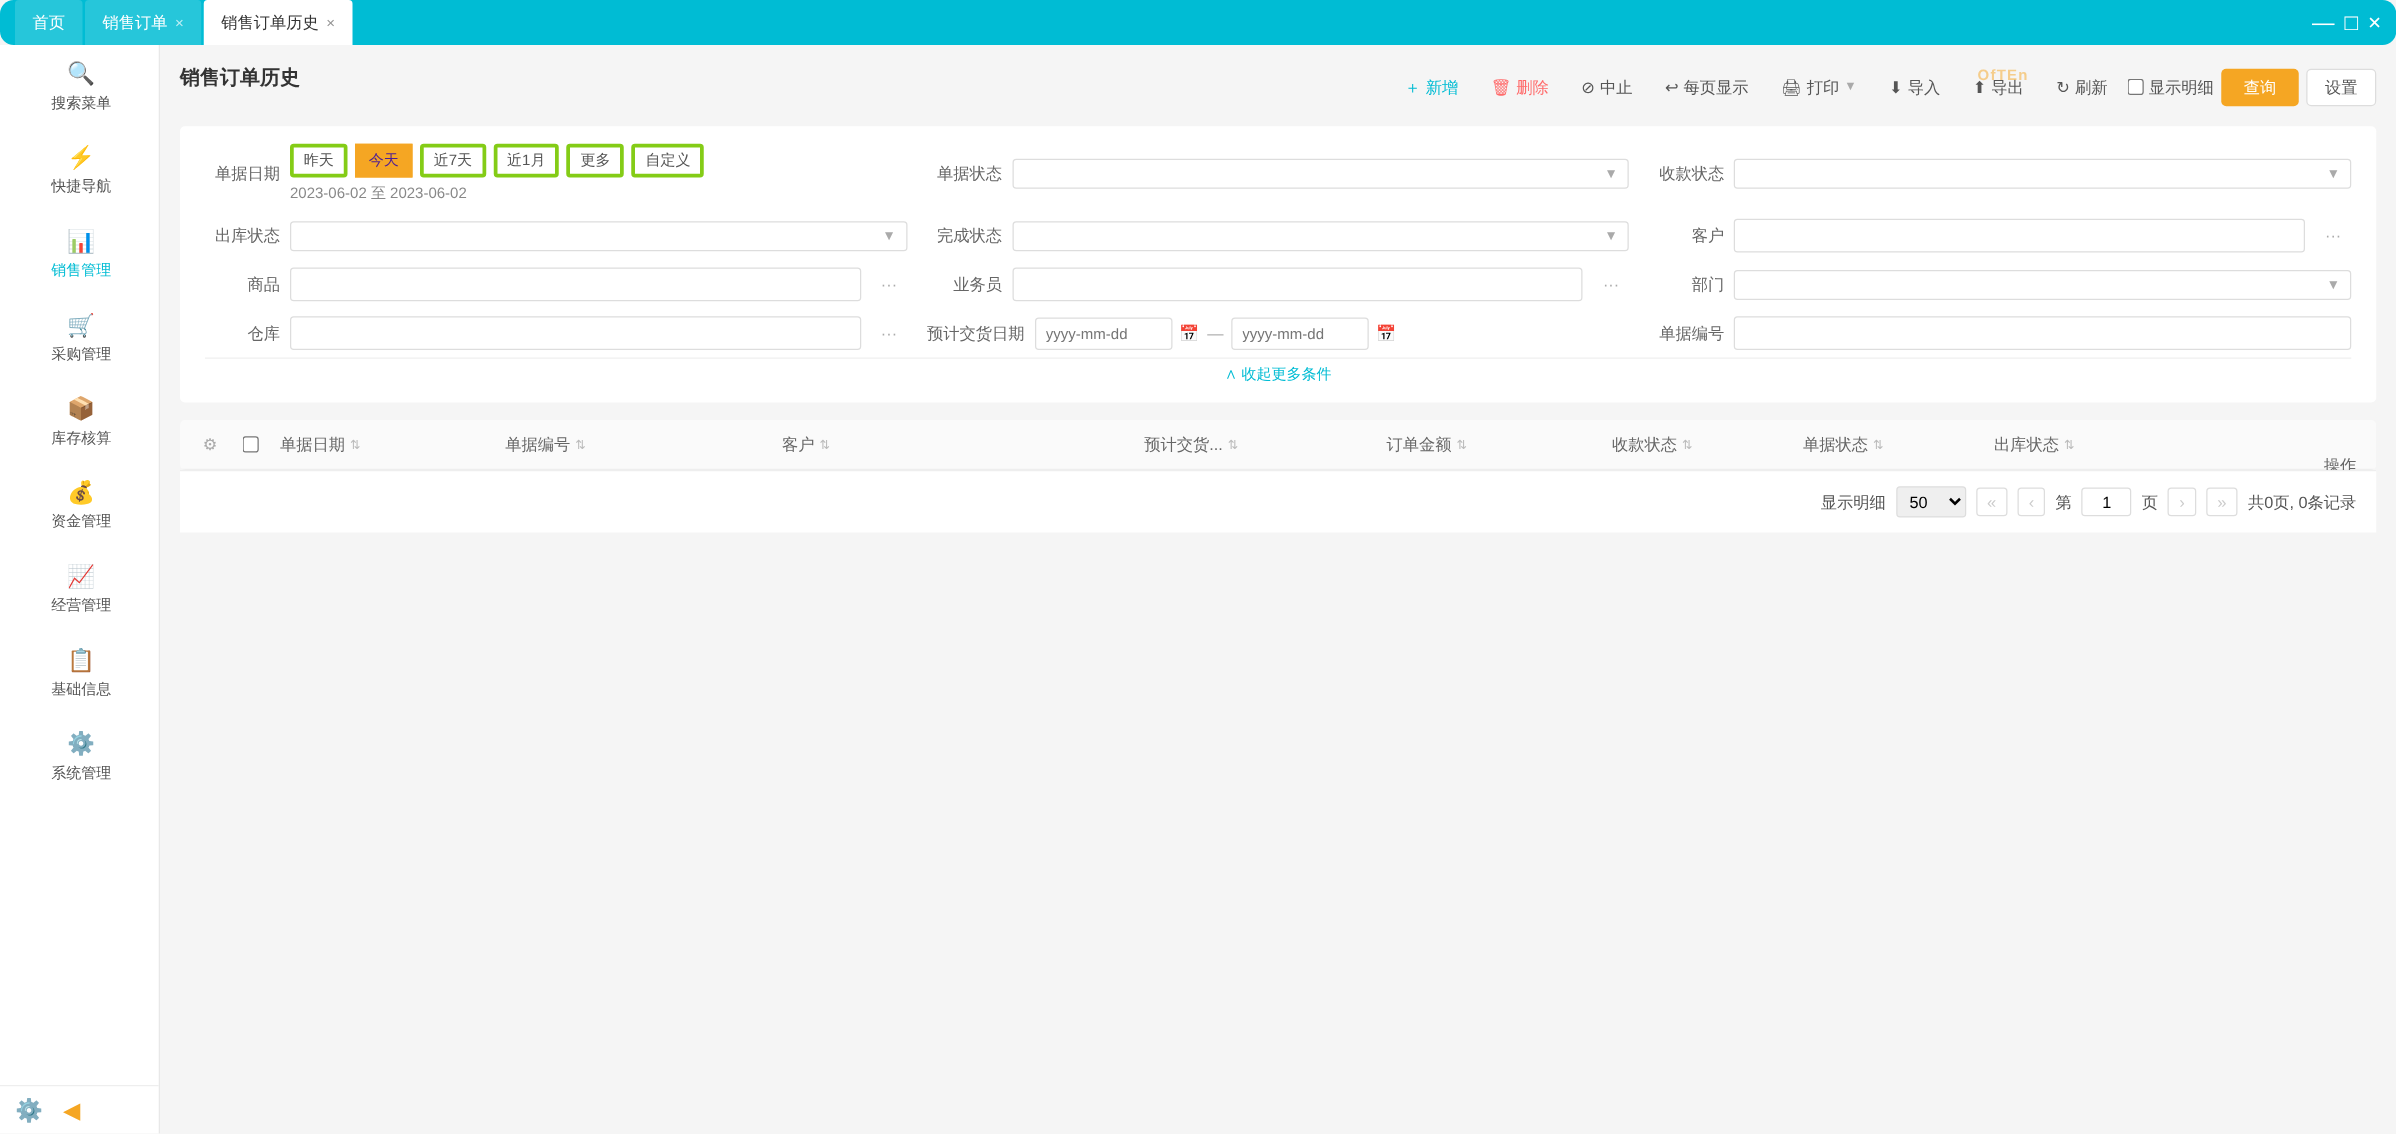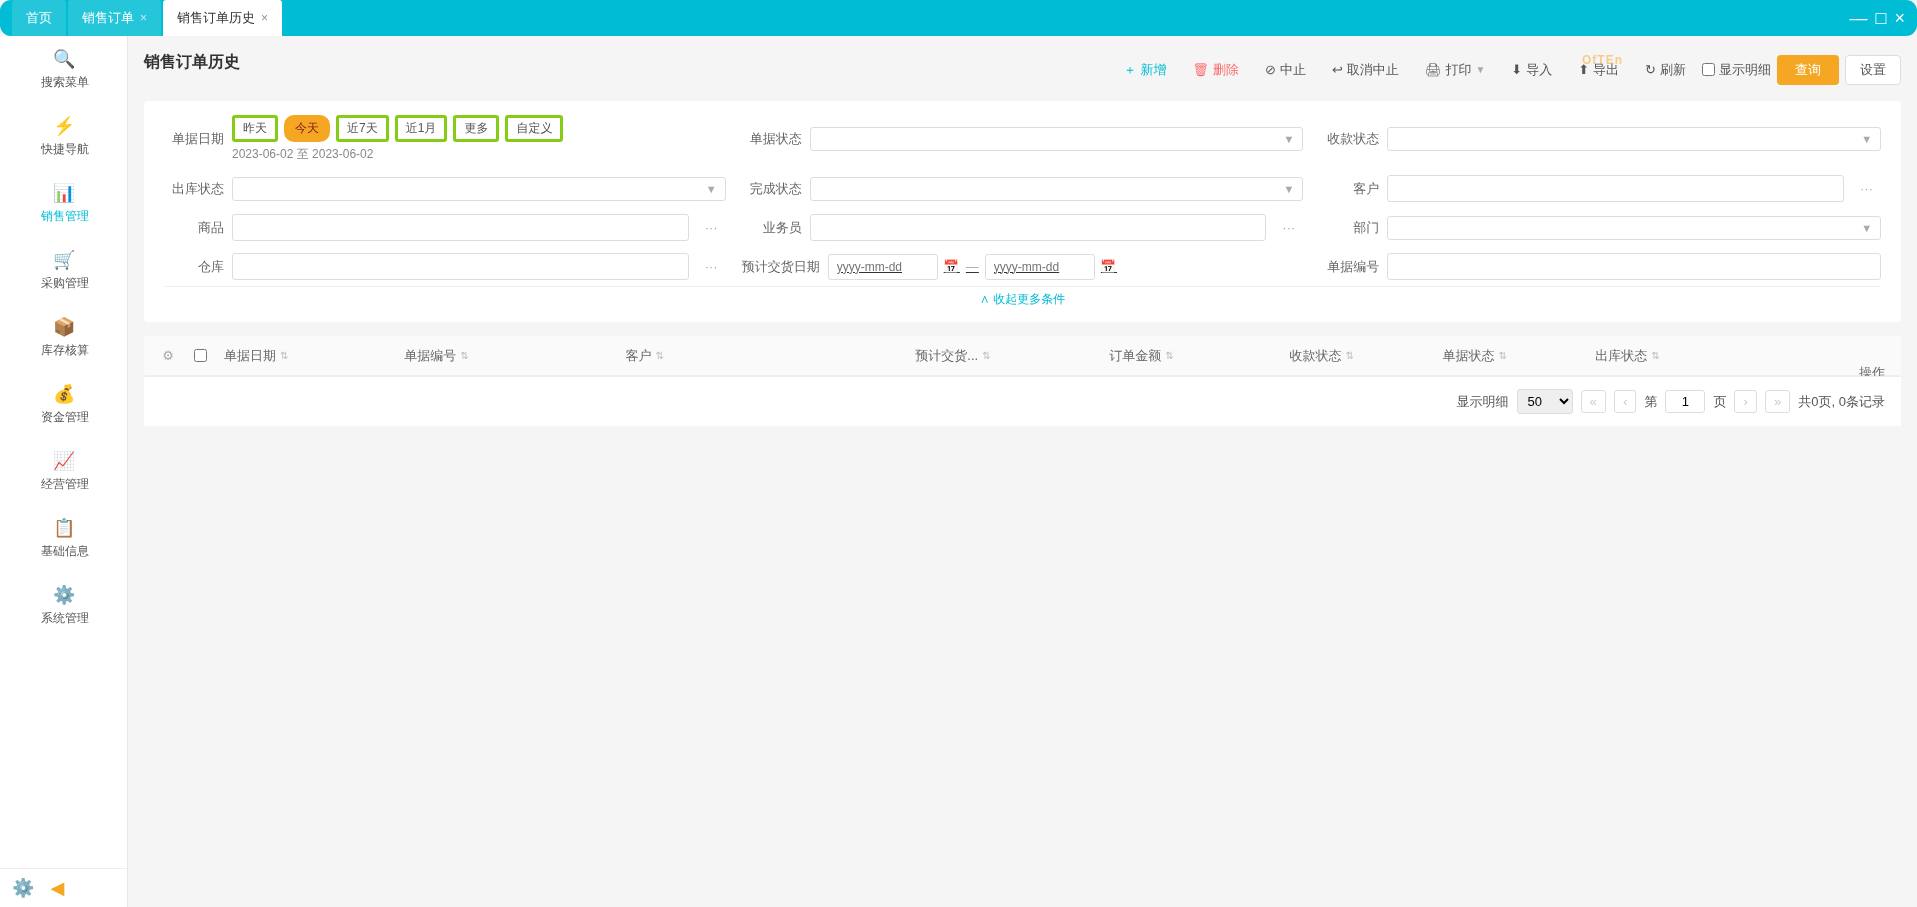--- a/index.html
+++ b/index.html
@@ -36,27 +36,27 @@
     .btn-query { background: #f5a623; color: #fff; border: none; padding: 6px 18px; border-radius: 4px; cursor: pointer; font-size: 13px; font-weight: 500; }
     .btn-setting { background: #fff; border: 1px solid #ddd; color: #555; padding: 5px 14px; border-radius: 4px; cursor: pointer; font-size: 13px; }
 
     
     .filter-panel { background: #fff; border-radius: 4px; padding: 14px 20px; margin-bottom: 14px; }
     .filter-row { display: flex; align-items: center; margin-bottom: 12px; gap: 16px; flex-wrap: wrap; }
     .filter-item { display: flex; align-items: center; gap: 8px; min-width: 320px; flex: 1; }
     .filter-label { color: #666; font-size: 13px; white-space: nowrap; min-width: 60px; text-align: right; }
     .filter-date-group { display: flex; align-items: center; gap: 6px; }
     .date-btn { padding: 2px 8px; border-radius: 3px; border: 3px solid #84cc16; background: #fff; cursor: pointer; font-size: 12px; color: #555; }
-    .date-btn.active { background: #f5a623; color: #7f1d1d; border-color: #f5a623; border-radius: 10px; }
+    .date-btn.active { background: #f5a623; color: #4c1d95; border-color: #f5a623; border-radius: 0; }
     .date-range { font-size: 12px; color: #888; margin-top: 2px; }
     .filter-select { flex: 1; border: 1px solid #ddd; border-radius: 3px; padding: 5px 8px; font-size: 13px; color: #555; background: #fff; display: flex; align-items: center; justify-content: space-between; cursor: pointer; min-width: 160px; }
     .filter-select-arrow { color: #aaa; font-size: 11px; }
     .filter-ellipsis { color: #aaa; padding: 0 8px; cursor: pointer; }
     .filter-input { flex: 1; border: 1px solid #ddd; border-radius: 3px; padding: 5px 8px; font-size: 13px; color: #555; background: #fff; min-width: 160px; }
-    .date-input-group { display: flex; align-items: center; gap: 6px; text-decoration: underline; }
+    .date-input-group { display: flex; align-items: center; gap: 6px; }
     .date-input { border: 1px solid #ddd; border-radius: 3px; padding: 5px 8px; font-size: 12px; color: #999; background: #fff; width: 110px; }
     .date-icon { color: #aaa; cursor: pointer; }
     .collapse-bar { text-align: center; color: #00bcd4; font-size: 12px; cursor: pointer; padding-top: 4px; border-top: 1px solid #f0f0f0; }
 
     
     .table-area { background: #fff; border-radius: 4px; overflow: hidden; }
     .table-header { display: flex; align-items: center; background: #fafafa; border-bottom: 1px solid #eee; padding: 0 8px; height: 40px; }
     .th-setting { width: 32px; display: flex; justify-content: center; align-items: center; color: #aaa; cursor: pointer; }
     .th-checkbox { width: 32px; display: flex; justify-content: center; align-items: center; }
     .th-cell { flex: 1; padding: 0 8px; font-size: 13px; color: #666; display: flex; align-items: center; gap: 4px; white-space: nowrap; }
@@ -171,21 +171,21 @@
         <button class="toolbar-btn toolbar-btn-delete">
           <span>🗑</span>
           <span>删除</span>
         </button>
         <button class="toolbar-btn">
           <span>⊘</span>
           <span>中止</span>
         </button>
         <button class="toolbar-btn">
           <span>↩</span>
-          <span>取消中止</span>
+          <span>每页显示</span>
         </button>
         <button class="toolbar-btn">
           <span>🖨</span>
           <span>打印</span>
           <span style="font-size:10px; color:#aaa;">▼</span>
         </button>
         <button class="toolbar-btn">
           <span>⬇</span>
           <span>导入</span>
         </button>

